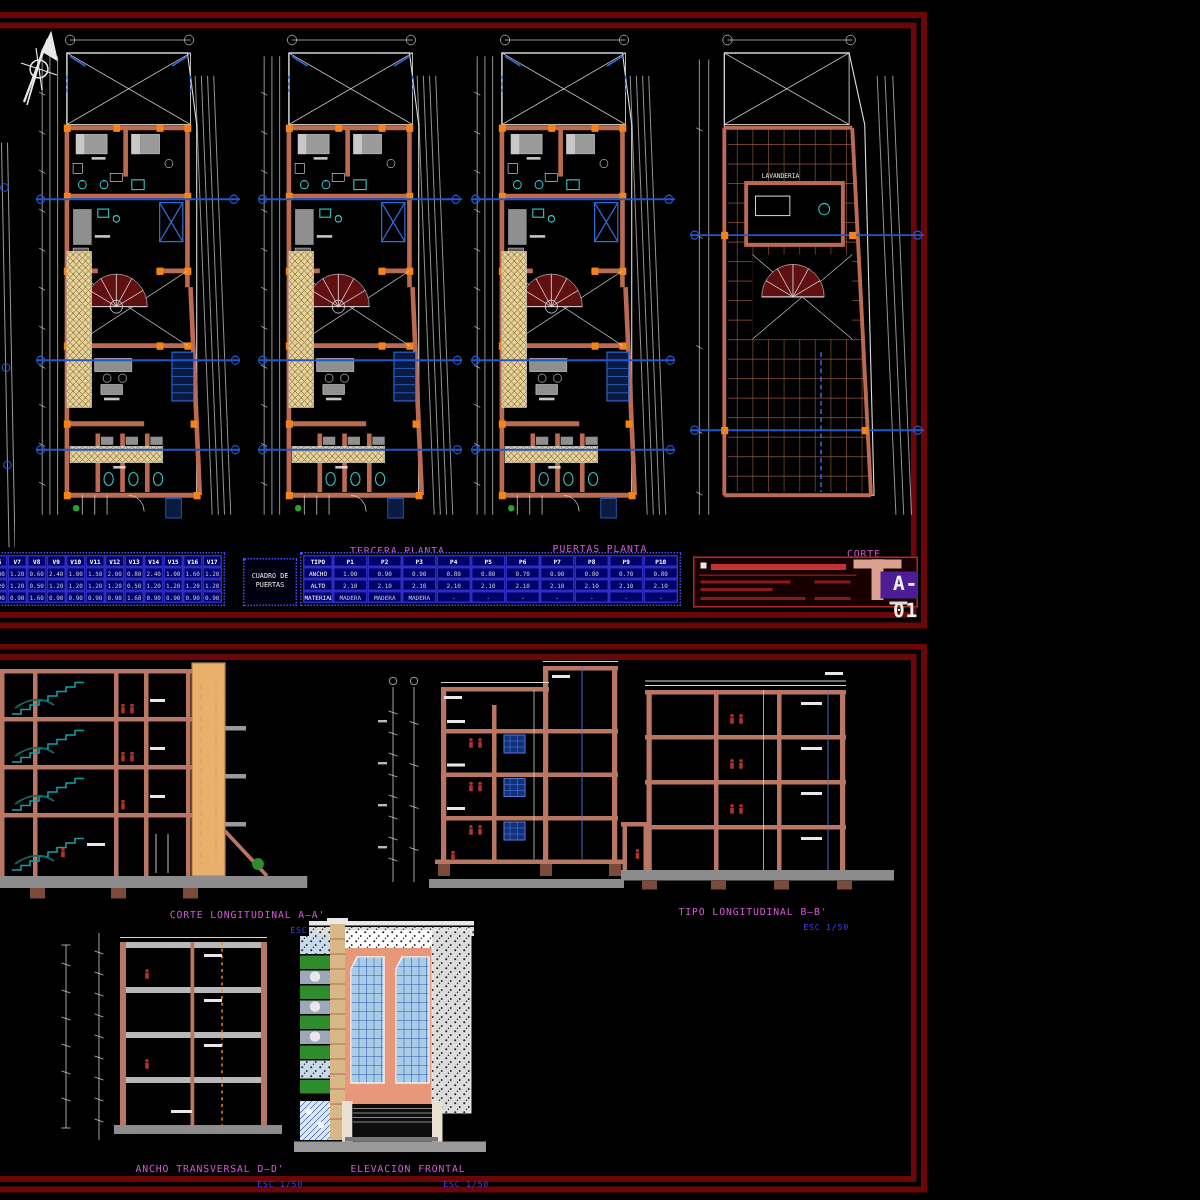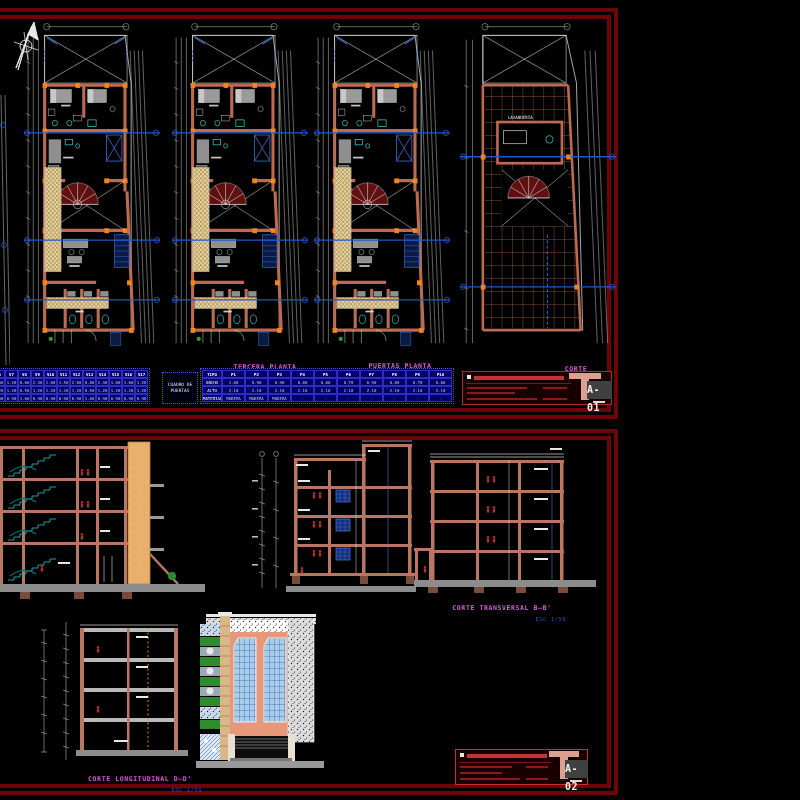--- a/index.html
+++ b/index.html
@@ -3,21 +3,21 @@
 <meta charset="utf-8">
 <style>
   html,body{margin:0;padding:0;background:#000;}
   #canvas{position:relative;width:800px;height:800px;background:#000;overflow:hidden;
           font-family:"DejaVu Sans Mono","Liberation Mono",monospace;}
   .sheet{position:absolute;border:11px double #6b0707;box-sizing:border-box;border-left:none;}
   #sheet1{left:-24px;top:8px;width:642px;height:411px;}
   #sheet2{left:-24px;top:429px;width:642px;height:366px;}
   .plansvg{position:absolute;}
   .plan-label{position:absolute;text-align:center;line-height:1.25;}
-  .pl-name{color:#d957d9;font-weight:bold;font-size:6.5px;letter-spacing:0.6px;}
+  .pl-name{color:#d957d9;font-weight:normal;font-size:6.5px;letter-spacing:0.6px;}
   .pl-scale{color:#4040dd;font-size:5.5px;letter-spacing:0.5px;}
   .sec-label{position:absolute;text-align:center;line-height:1.3;}
   .sec-label .pl-scale{display:block;text-align:right;padding-right:6px;}
   
   .dtable{position:absolute;border:1px dotted #4848ff;background:#000;padding:1px;display:inline-block;}
   .trow{display:flex;}
   .tcell{box-sizing:border-box;width:13px;height:8px;background:#00006a;border:0.5px solid #2d2dc0;
          color:#c8c8dc;font-size:4px;line-height:7px;text-align:center;overflow:hidden;white-space:nowrap;}
   .thead{color:#ffffff;font-weight:bold;}
   #doors-table .tcell{width:23px;}
@@ -25,22 +25,22 @@
   .dlabel{position:absolute;border:1px dotted #4848ff;background:#000010;color:#e8e8e8;
           font-size:4.5px;line-height:1.4;text-align:center;display:flex;align-items:center;
           justify-content:center;box-sizing:border-box;}
   
   .tb{position:absolute;border:1px solid #b42626;background:#190000;box-sizing:border-box;}
   .tb .bullet{position:absolute;left:4px;top:3px;width:4px;height:4px;background:#e8e8e8;}
   .tb .l1{position:absolute;left:11px;top:4px;height:4px;background:#c23434;}
   .tb .hr{position:absolute;left:3px;height:1px;background:#7e1616;}
   .tb .bar{position:absolute;height:2px;background:#8a1a1a;}
   .tb .tbar{position:absolute;background:#dca090;}
-  .tb .nbox{position:absolute;background:#404040;color:#f0f0f0;font-weight:bold;font-size:10px;
-            text-align:left;line-height:18px;letter-spacing:0.5px;}
+  .tb .nbox{position:absolute;background:#4c1d95;color:#f0f0f0;font-weight:bold;font-size:13px;
+            text-align:right;line-height:18px;letter-spacing:0.5px;}
   .tb .udash{position:absolute;height:2px;background:#e0d8d8;}
 </style>
 </head>
 <body>
 
 <div id="canvas">
 
   <svg width="0" height="0" style="position:absolute">
     <defs>
       <pattern id="hatchCream" width="4" height="4" patternUnits="userSpaceOnUse">
@@ -589,22 +589,26 @@
     </g>
     <rect x="0" y="144" width="182" height="7" fill="#8c8c8c"></rect>
     <g fill="#7a4a3a">
         <rect x="14" y="151" width="10" height="6"></rect>
         <rect x="60" y="151" width="10" height="6"></rect>
       <rect x="102" y="151" width="10" height="6"></rect>
         <rect x="144" y="151" width="10" height="6"></rect>
       </g>
   </svg>
 
+  <div class="sec-label" style="left:100px;top:597px;width:130px">
+    <span class="pl-name">CORTE LONGITUDINAL  A—A'</span>
+    <span class="pl-scale">ESC 1/50</span>
+  </div>
   <div class="sec-label" style="left:432px;top:595px;width:140px">
-    <span class="pl-name">CORTE TRANSVERSAL  B—B'</span>
+    <span class="pl-name">TIPO LONGITUDINAL  B—B'</span>
     <span class="pl-scale">ESC 1/50</span>
   </div>
 
   <svg class="plansvg" style="left:36px;top:612px" width="160" height="158" viewBox="0 0 160 158">
     <g stroke="#d8d8d8" stroke-width="0.5" fill="none">
       <line x1="8" y1="18" x2="8" y2="140"></line>
         <line x1="30" y1="10" x2="30" y2="148"></line>
       <path d="M5 30l6 2M5 48l6 2M5 66l6 2M5 84l6 2M5 102l6 2M5 120l6 2M27 22l6 2M27 36l6 2M27 50l6 2M27 64l6 2M27 78l6 2M27 92l6 2M27 106l6 2M27 120l6 2M27 134l6 2"></path>
       <path d="M5 18 h6 M5 140 h6"></path>
     </g>
@@ -670,32 +674,22 @@
       <circle cx="20" cy="142" r="2" fill="#ffffff"></circle>
     <rect x="34" y="126" width="7" height="28" fill="#e8e0d0"></rect>
     <rect x="94" y="126" width="7" height="28" fill="#e8e0d0"></rect>
     <rect x="41" y="128" width="53" height="24" fill="#0d0d0d"></rect>
     <path d="M41 131h53M41 134h53M41 137h53M41 140h53" stroke="#888888" stroke-width="0.8"></path>
     <rect x="36" y="150" width="62" height="3" fill="#777777"></rect>
     <rect x="2" y="153" width="128" height="7" fill="#999999"></rect>
   </svg>
 
   <div class="sec-label" style="left:72px;top:766px;width:136px">
-    <span class="pl-name">CORTE LONGITUDINAL D—D'</span>
-    <span class="pl-scale">ESC 1/50</span>
-  </div>
-
-  <div class="tb" style="left:455px;top:749px;width:133px;height:36px;border-color:#cc2c2c">
-    <div class="bullet"></div>
-    <div class="l1" style="width:80px"></div>
-    <div class="hr" style="top:12px;width:92px"></div>
-    <div class="bar" style="left:4px;top:16px;width:52px"></div>
-    <div class="bar" style="left:4px;top:22px;width:42px"></div>
-    <div class="bar" style="left:4px;top:28px;width:60px"></div>
-    <div class="bar" style="left:70px;top:16px;width:22px"></div>
-    <div class="bar" style="left:70px;top:28px;width:22px"></div>
-    <div class="tbar" style="left:93px;top:1px;width:30px;height:6px"></div>
-    <div class="tbar" style="left:104px;top:1px;width:8px;height:28px"></div>
-    <div class="nbox" style="left:109px;top:10px;width:23px;height:18px">A-02</div>
-    <div class="udash" style="left:114px;top:30px;width:12px"></div>
-  </div>
+    <span class="pl-name">ANCHO TRANSVERSAL D—D'</span>
+    <span class="pl-scale">ESC 1/50</span>
+  </div>
+  <div class="sec-label" style="left:212px;top:766px;width:120px">
+    <span class="pl-name">ELEVACION FRONTAL</span>
+    <span class="pl-scale">ESC 1/50</span>
+  </div>
+
 
 </div>
 
 </body></html>

